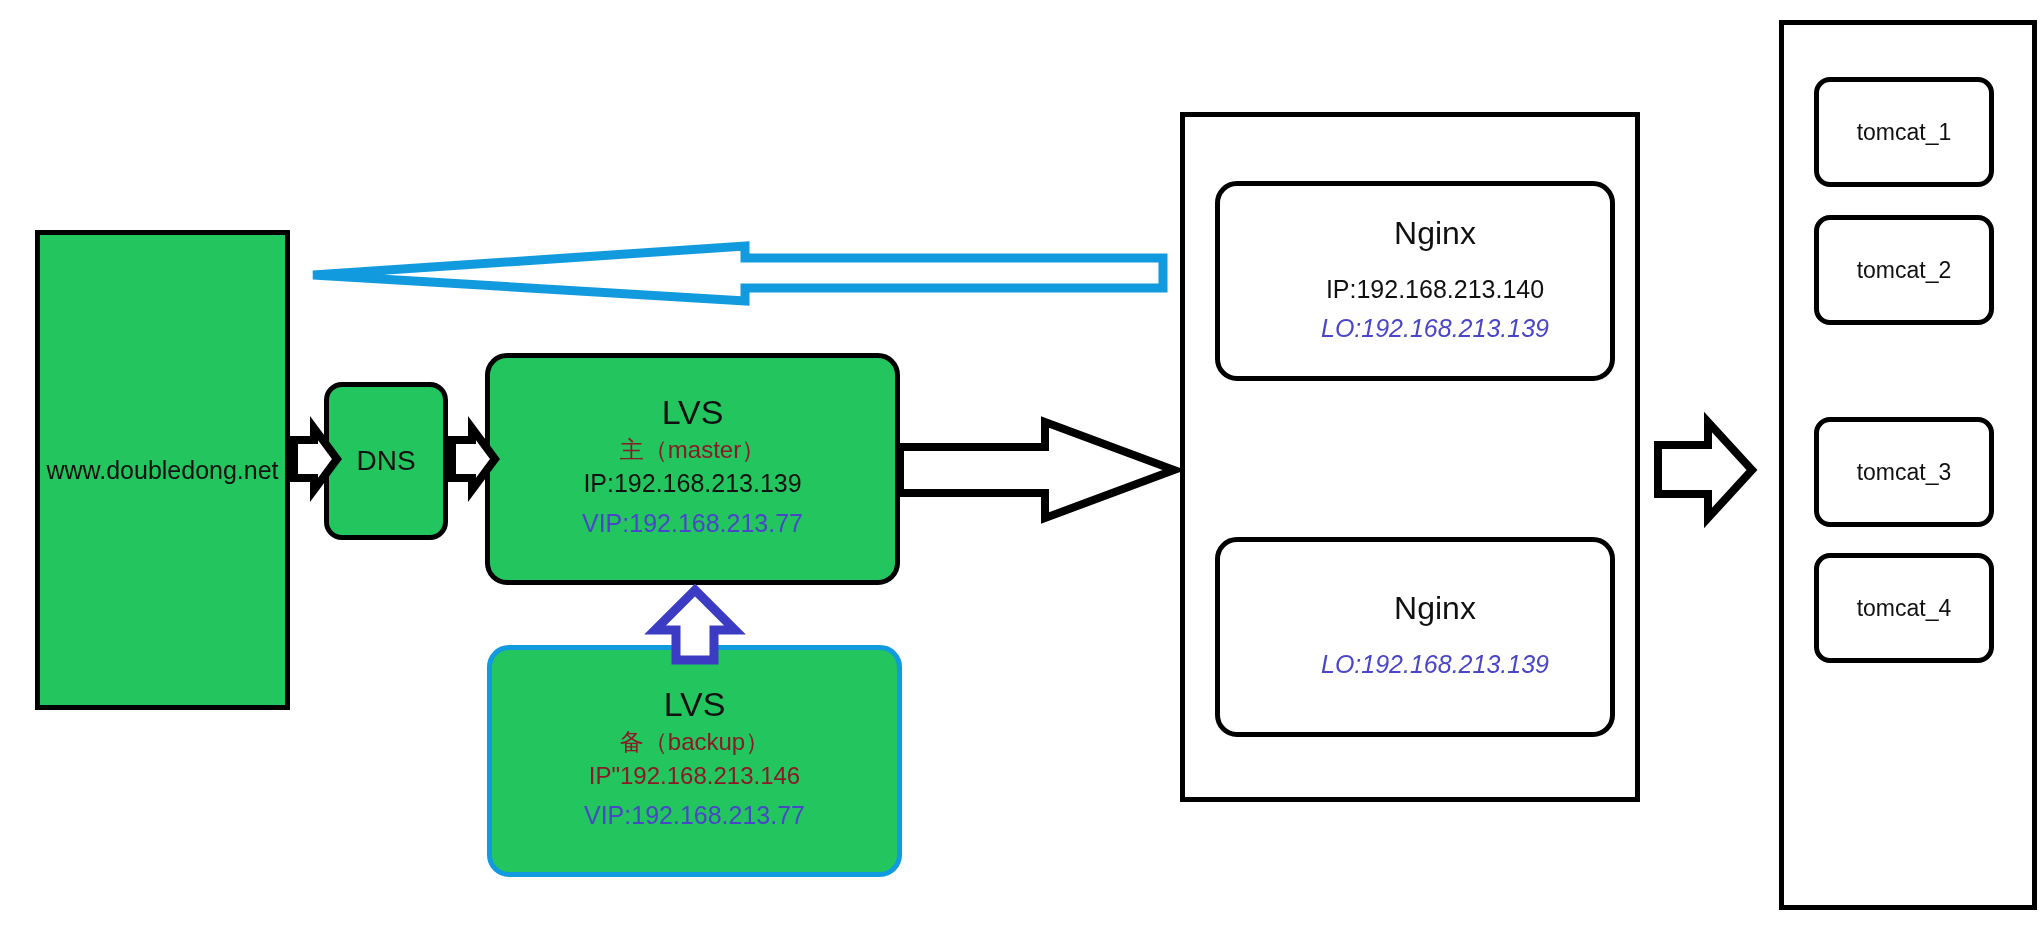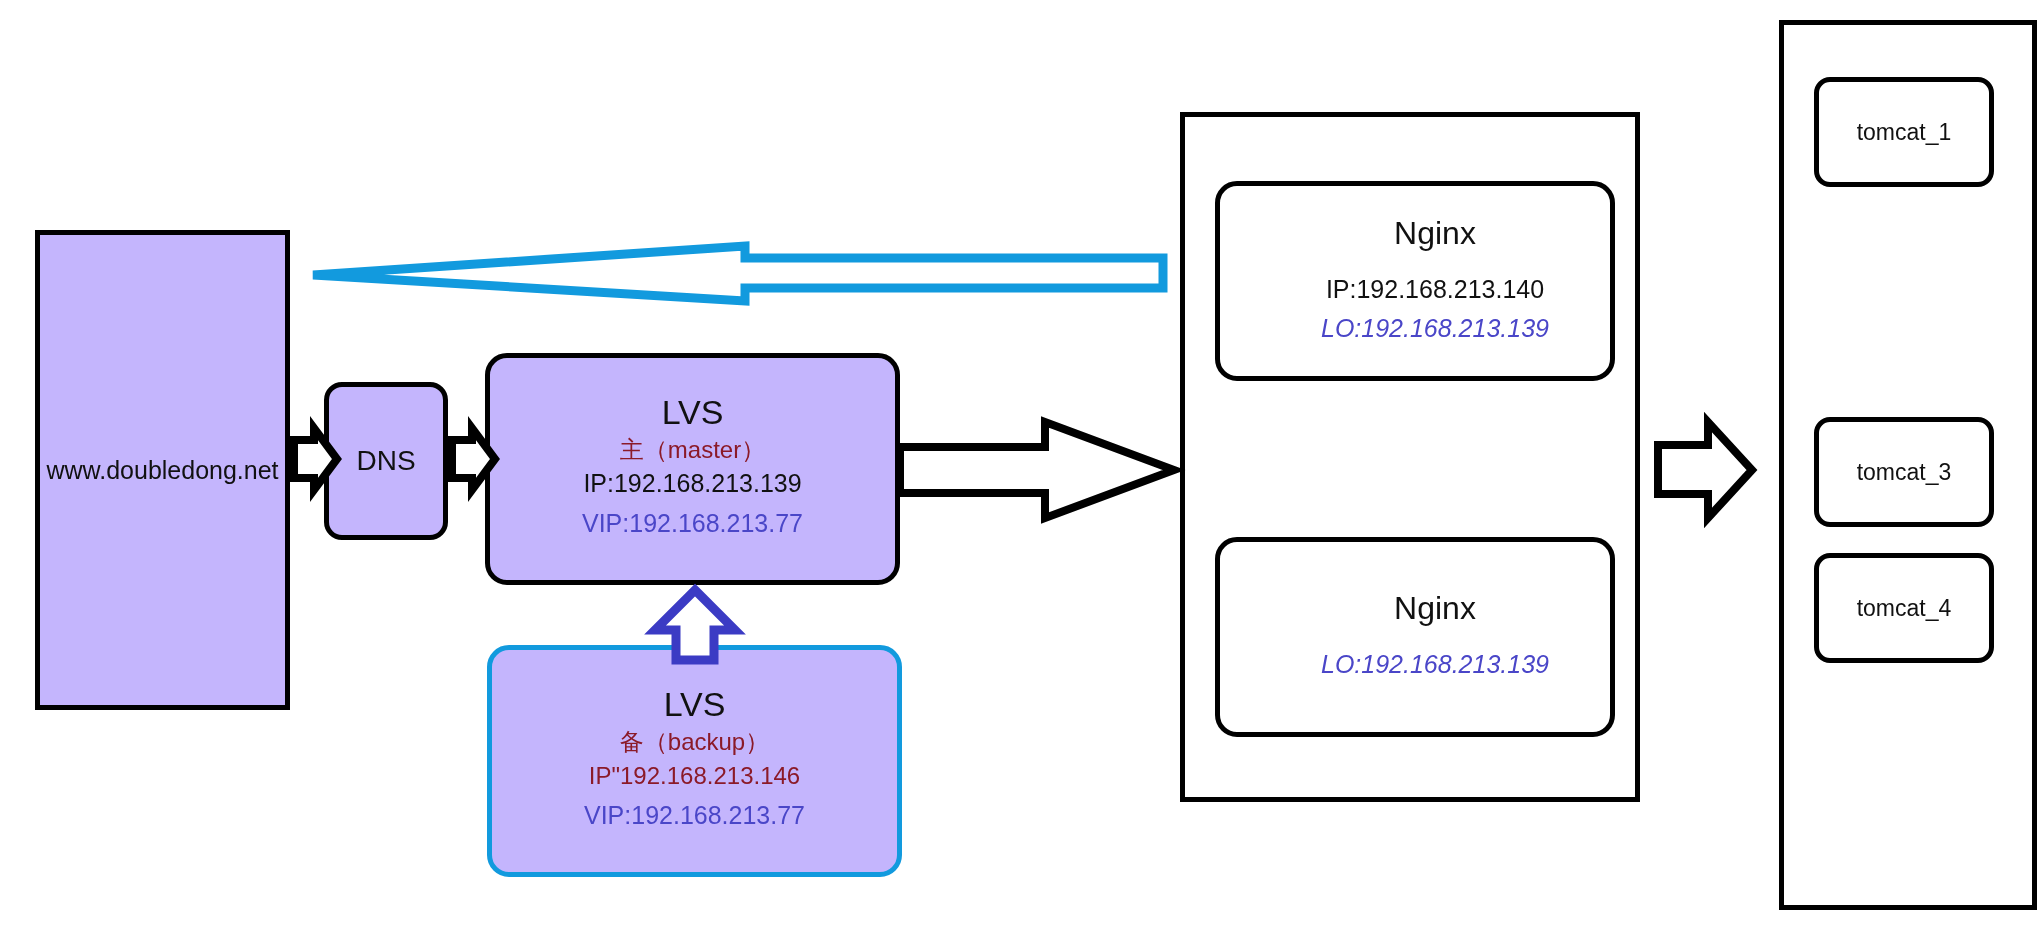--- a/index.html
+++ b/index.html
@@ -1,19 +1,19 @@
 <!DOCTYPE html>
 <html><head>
 <meta charset="utf-8">
 <style>
   html,body{margin:0;padding:0;background:#fff;}
   body{width:2041px;height:948px;position:relative;overflow:hidden;
        font-family:"Liberation Sans","DejaVu Sans",sans-serif;}
   .stage{position:absolute;left:0;top:0;width:2041px;height:948px;}
-  .node{position:absolute;box-sizing:border-box;background:#c4b5fd;
+  .node{position:absolute;box-sizing:border-box;background:#22c55e;
         display:flex;flex-direction:column;align-items:center;justify-content:center;}
   .rect-sharp{border:5px solid #000;}
   .rect-round{border:5px solid #000;border-radius:22px;}
   .rect-round-blue{border:5px solid #129ADE;border-radius:22px;}
 
   .client{left:35px;top:230px;width:255px;height:480px;}
   .client .lbl{font-size:25px;color:#111;}
 
   .dns{left:324px;top:382px;width:124px;height:158px;border-radius:18px;}
   .dns .lbl{font-size:28px;color:#111;}
@@ -88,20 +88,23 @@
     <div class="nginx-box n2">
       <span class="nginx-title">Nginx</span>
       <span class="nginx-lo">LO:192.168.213.139</span>
     </div>
   </div>
 
   <div class="tomcat-wrap">
     <div class="tomcat-box t1">
       <span class="lbl">tomcat_1</span>
     </div>
+    <div class="tomcat-box t2">
+      <span class="lbl">tomcat_2</span>
+    </div>
     <div class="tomcat-box t3">
       <span class="lbl">tomcat_3</span>
     </div>
     <div class="tomcat-box t4">
       <span class="lbl">tomcat_4</span>
     </div>
   </div>
 
   <svg class="overlay" viewBox="0 0 2041 948">
 

